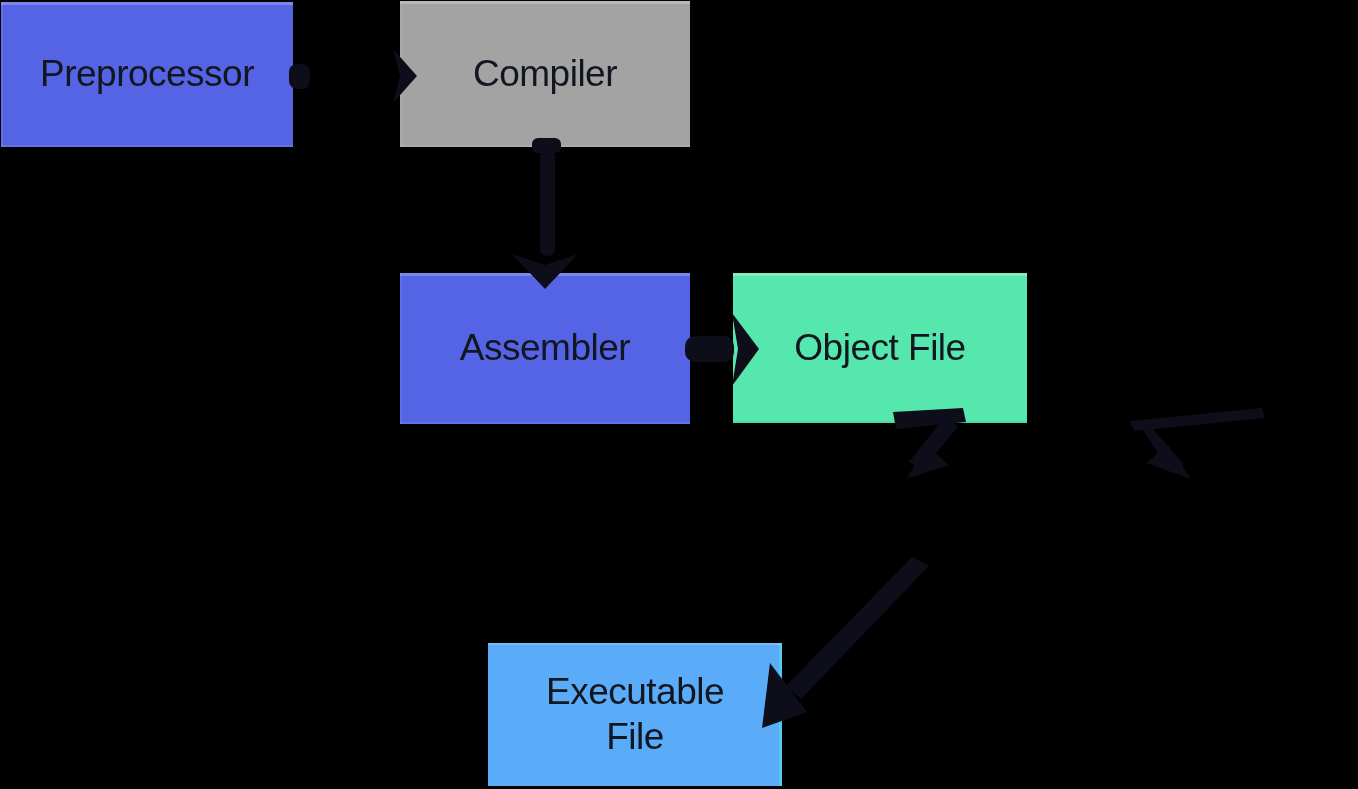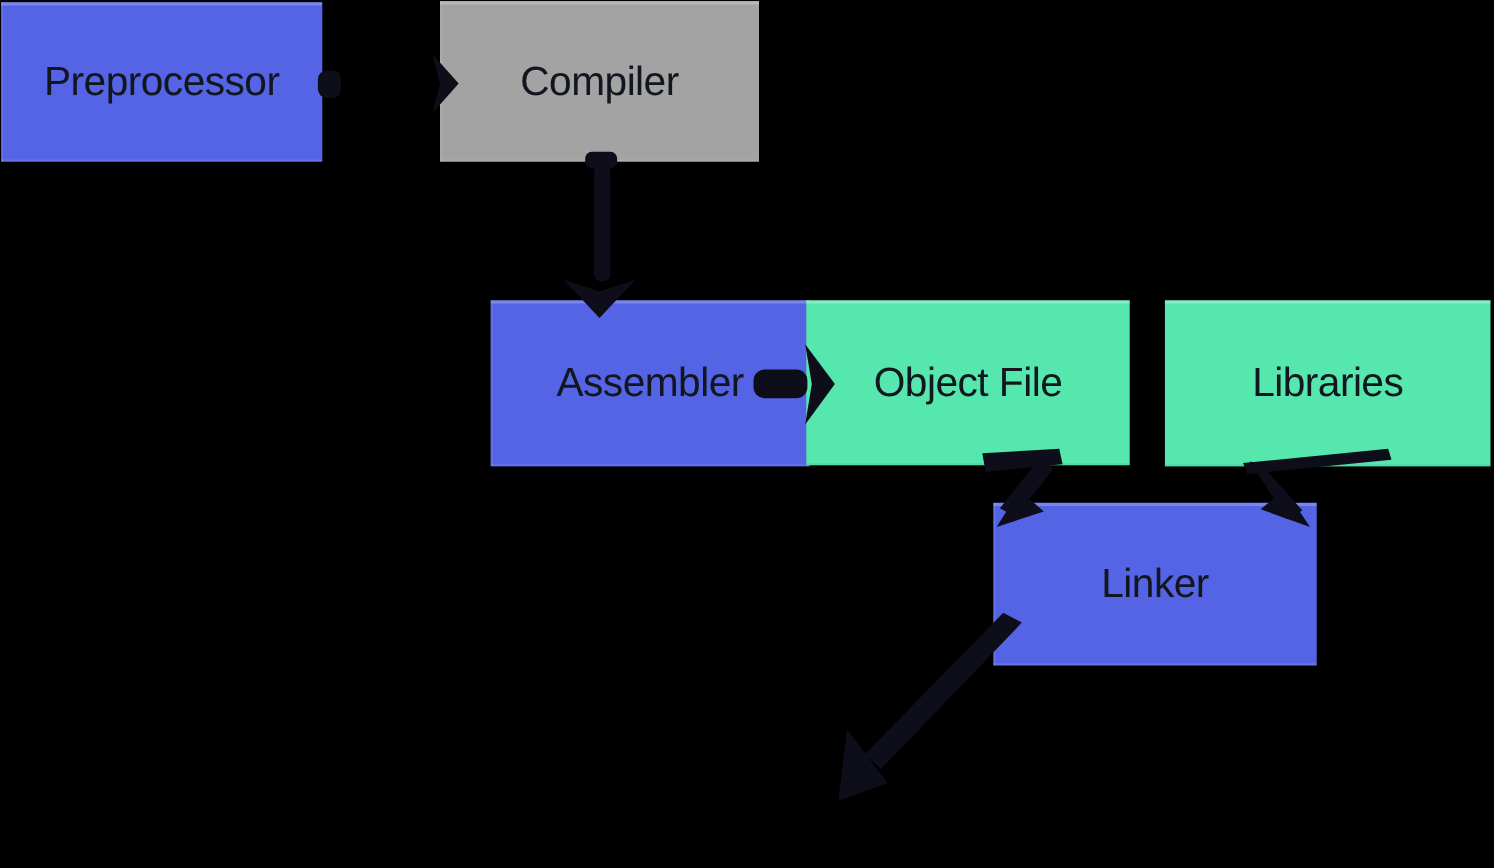--- a/index.html
+++ b/index.html
@@ -55,36 +55,34 @@
 <div class="stage">
 
   <div class="node blue" style="left: 1px; top: 2px; width: 292px; height: 145px; background-color: rgb(85, 100, 229);">
     <span class="label">Preprocessor</span>
   </div>
 
   <div class="node blue" style="left: 400px; top: 1px; width: 290px; height: 146px; background-color: #a3a3a3;">
     <span class="label">Compiler</span>
   </div>
 
-  <div class="node blue" style="left: 400px; top: 273px; width: 290px; height: 151px; background-color: rgb(85, 100, 229); margin-left: 46px;">
+  <div class="node blue" style="left: 400px; top: 273px; width: 290px; height: 151px; background-color: rgb(85, 100, 229);">
     <span class="label">Assembler</span>
   </div>
 
   <div class="node green" style="left: 733px; top: 273px; width: 294px; height: 150px; background-color: rgb(85, 231, 173);">
     <span class="label">Object File</span>
   </div>
 
-  <div class="node green" style="left: 1059px; top: 273px; width: 296px; height: 151px; background-color: rgb(85, 231, 173);">
-    <span class="label">Libraries</span>
+
+
+  <div class="node lightblue" style="left: 488px; top: 643px; width: 294px; height: 143px; background-color: rgb(91, 172, 248);">
+    <span class="label">Executable</span>
+    <span class="label">File</span>
   </div>
-
-  <div class="node blue" style="left: 903px; top: 457px; width: 294px; height: 148px; background-color: rgb(85, 100, 229);">
-    <span class="label">Linker</span>
-  </div>
-
 
   <svg class="arrows" viewBox="0 0 1358 789">
 
     <g>
       <rect x="289" y="64" width="21" height="25" rx="8" fill="#0d0e19"></rect>
       <polygon points="393,49 417,76 393,103 400,76" fill="#0d0e19"></polygon>
     </g>
 
     <g>
       <rect x="532" y="138" width="29" height="15" rx="6" fill="#0d0e19"></rect>

